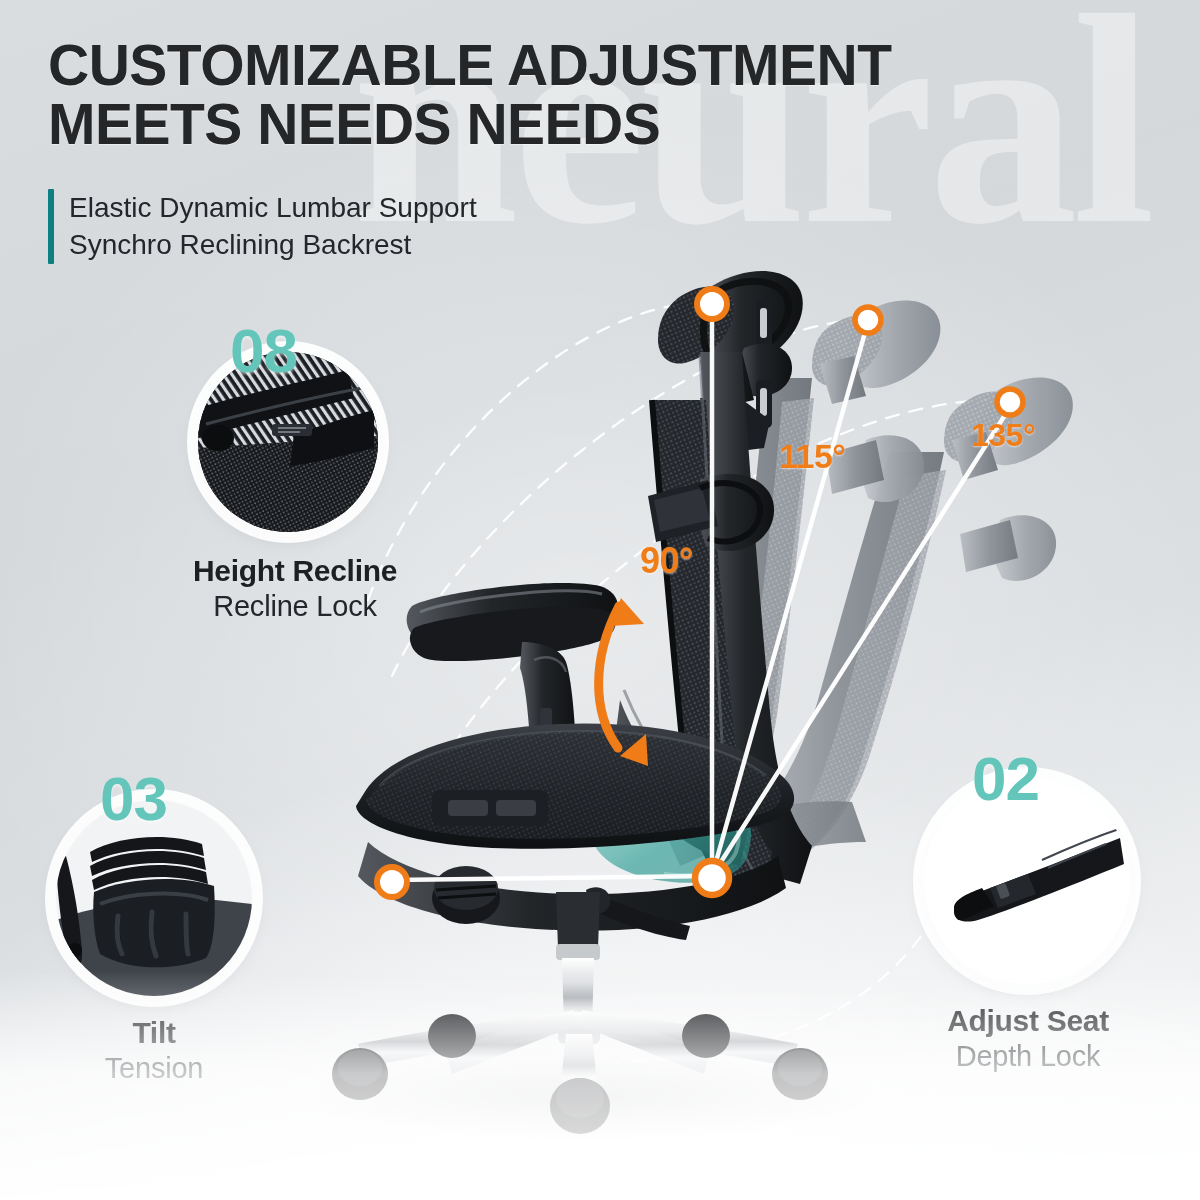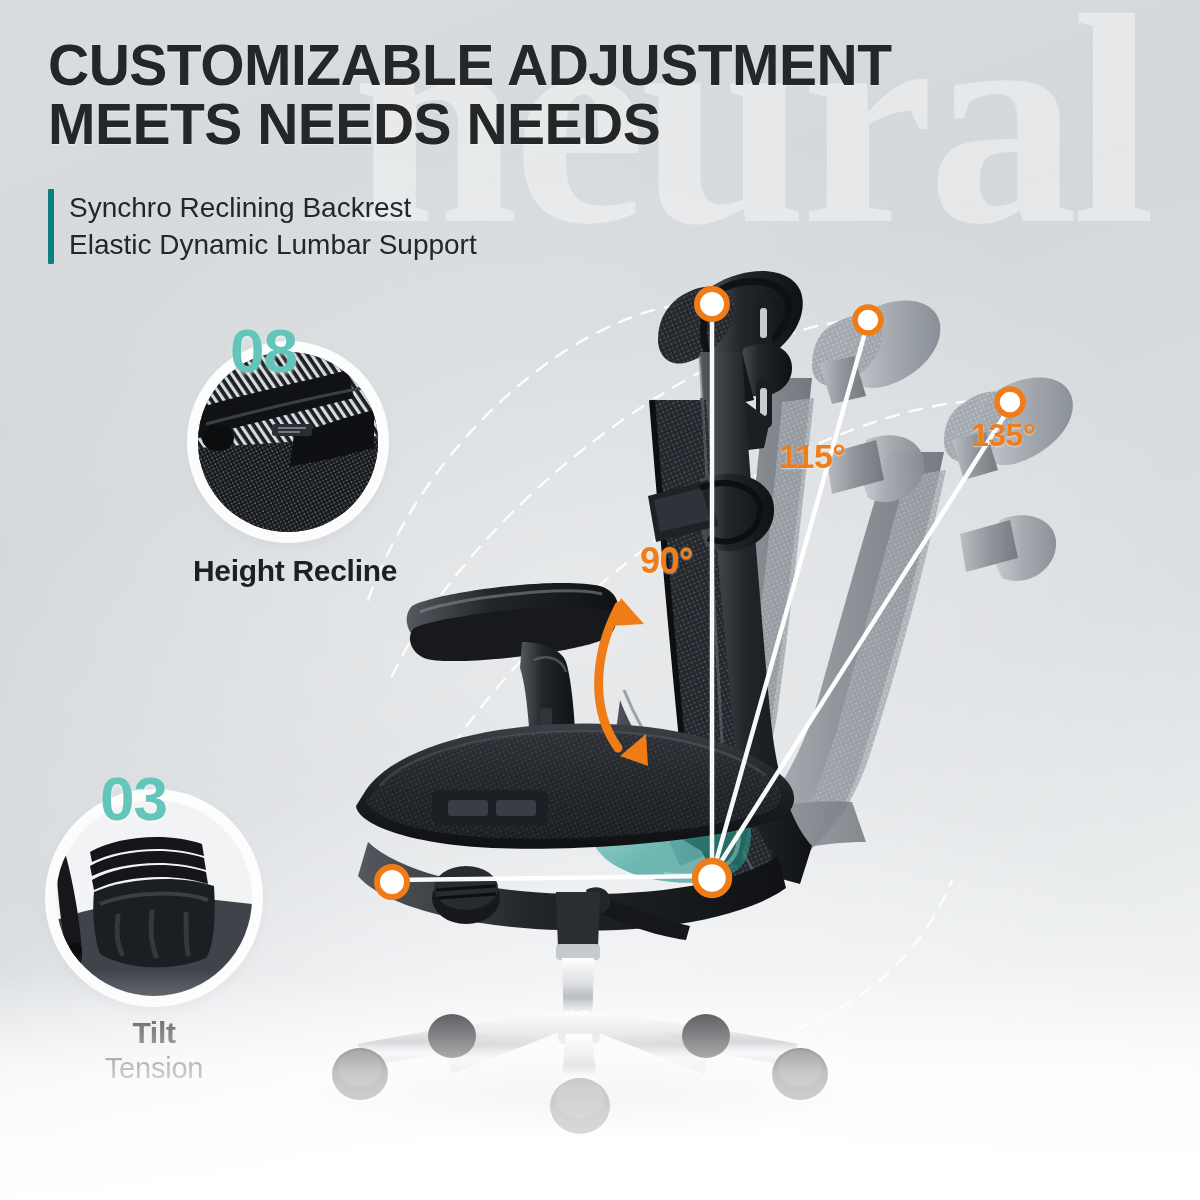--- a/index.html
+++ b/index.html
@@ -354,22 +354,22 @@
       <path d="M 620 756 L 646 734 L 648 766 Z"></path>
     </g>
   </svg>
 
   <div id="header">
     <div class="title-line">CUSTOMIZABLE ADJUSTMENT</div>
     <div class="title-line">MEETS NEEDS NEEDS</div>
     <div id="subtitle-wrap">
       <div id="accent-bar"></div>
       <div id="subtitle-text">
+        <div class="sub-line">Elastic Dynamic Lumbar Support</div>
         <div class="sub-line">Synchro Reclining Backrest</div>
-        <div class="sub-line">Elastic Dynamic Lumbar Support</div>
       </div>
     </div>
   </div>
 
   <div class="angle-label" id="angle-90">90°</div>
   <div class="angle-label" id="angle-115">115°</div>
   <div class="angle-label" id="angle-135">135°</div>
 
   <div class="callout" id="callout-01">
     <div class="badge-num">08</div>
@@ -392,23 +392,44 @@
         <path d="M -6 58 C 30 46 96 32 150 18 L 156 46 C 100 60 34 76 -6 88 Z" fill="#101216"></path>
         <path d="M 8 72 C 54 60 118 44 176 34" fill="none" stroke="#3b4047" stroke-width="3"></path>
         <path d="M 96 82 C 124 74 150 64 176 58 L 176 96 C 144 104 112 112 92 114 Z" fill="#0e1013"></path>
         <rect x="74" y="72" width="40" height="12" rx="3" fill="#2a2e34"></rect>
         <path d="M 80 76 h 28 M 80 80 h 22" stroke="#8b9097" stroke-width="1.4"></path>
         <ellipse cx="20" cy="86" rx="16" ry="13" fill="#0b0d0f"></ellipse>
       </svg>
     </div>
     <div class="cap">
       <div class="cap-strong">Height Recline</div>
+      <div class="cap-light">Recline Lock</div>
     </div>
   </div>
 
+  <div class="callout" id="callout-02">
+    <div class="badge-num">02</div>
+    <div class="bubble">
+      <svg class="bubble-photo" viewBox="0 0 206 206">
+        <rect width="206" height="206" fill="#ffffff"></rect>
+        <path d="M 196 60 C 150 78 104 96 66 110 C 44 118 30 126 30 134
+                 C 30 142 40 146 54 142 C 86 132 146 108 200 86 Z" fill="#15171a"></path>
+        <path d="M 30 130 C 30 122 42 116 58 110 L 70 128 C 56 134 44 140 38 142
+                 C 32 144 30 136 30 130 Z" fill="#0c0e10"></path>
+        <path d="M 66 110 C 78 106 92 100 104 96 L 112 116 C 100 120 86 126 74 130 Z" fill="#24282d"></path>
+        <rect x="74" y="106" width="10" height="14" rx="2" fill="#4a4f56" transform="rotate(-21 79 113)"></rect>
+        <path d="M 124 90 C 142 82 162 74 182 66" fill="none" stroke="#3d424a" stroke-width="2.4"></path>
+        <path d="M 118 82 C 140 72 168 60 198 50" fill="none" stroke="#42474f" stroke-width="2"></path>
+      </svg>
+    </div>
+    <div class="cap">
+      <div class="cap-strong">Adjust Seat</div>
+      <div class="cap-light">Depth Lock</div>
+    </div>
+  </div>
 
   <div class="callout" id="callout-03">
     <div class="badge-num">03</div>
     <div class="bubble">
       <svg class="bubble-photo" viewBox="0 0 196 196">
         <rect width="196" height="196" fill="#f2f3f4"></rect>
         <path d="M 0 120 C 40 106 96 96 160 100 L 196 104 L 196 196 L 0 196 Z" fill="#3f444b"></path>
 
         <g fill="#14161a">
           <path d="M 34 52 C 62 36 112 32 146 44 L 148 56 C 112 44 64 48 36 62 Z"></path>

